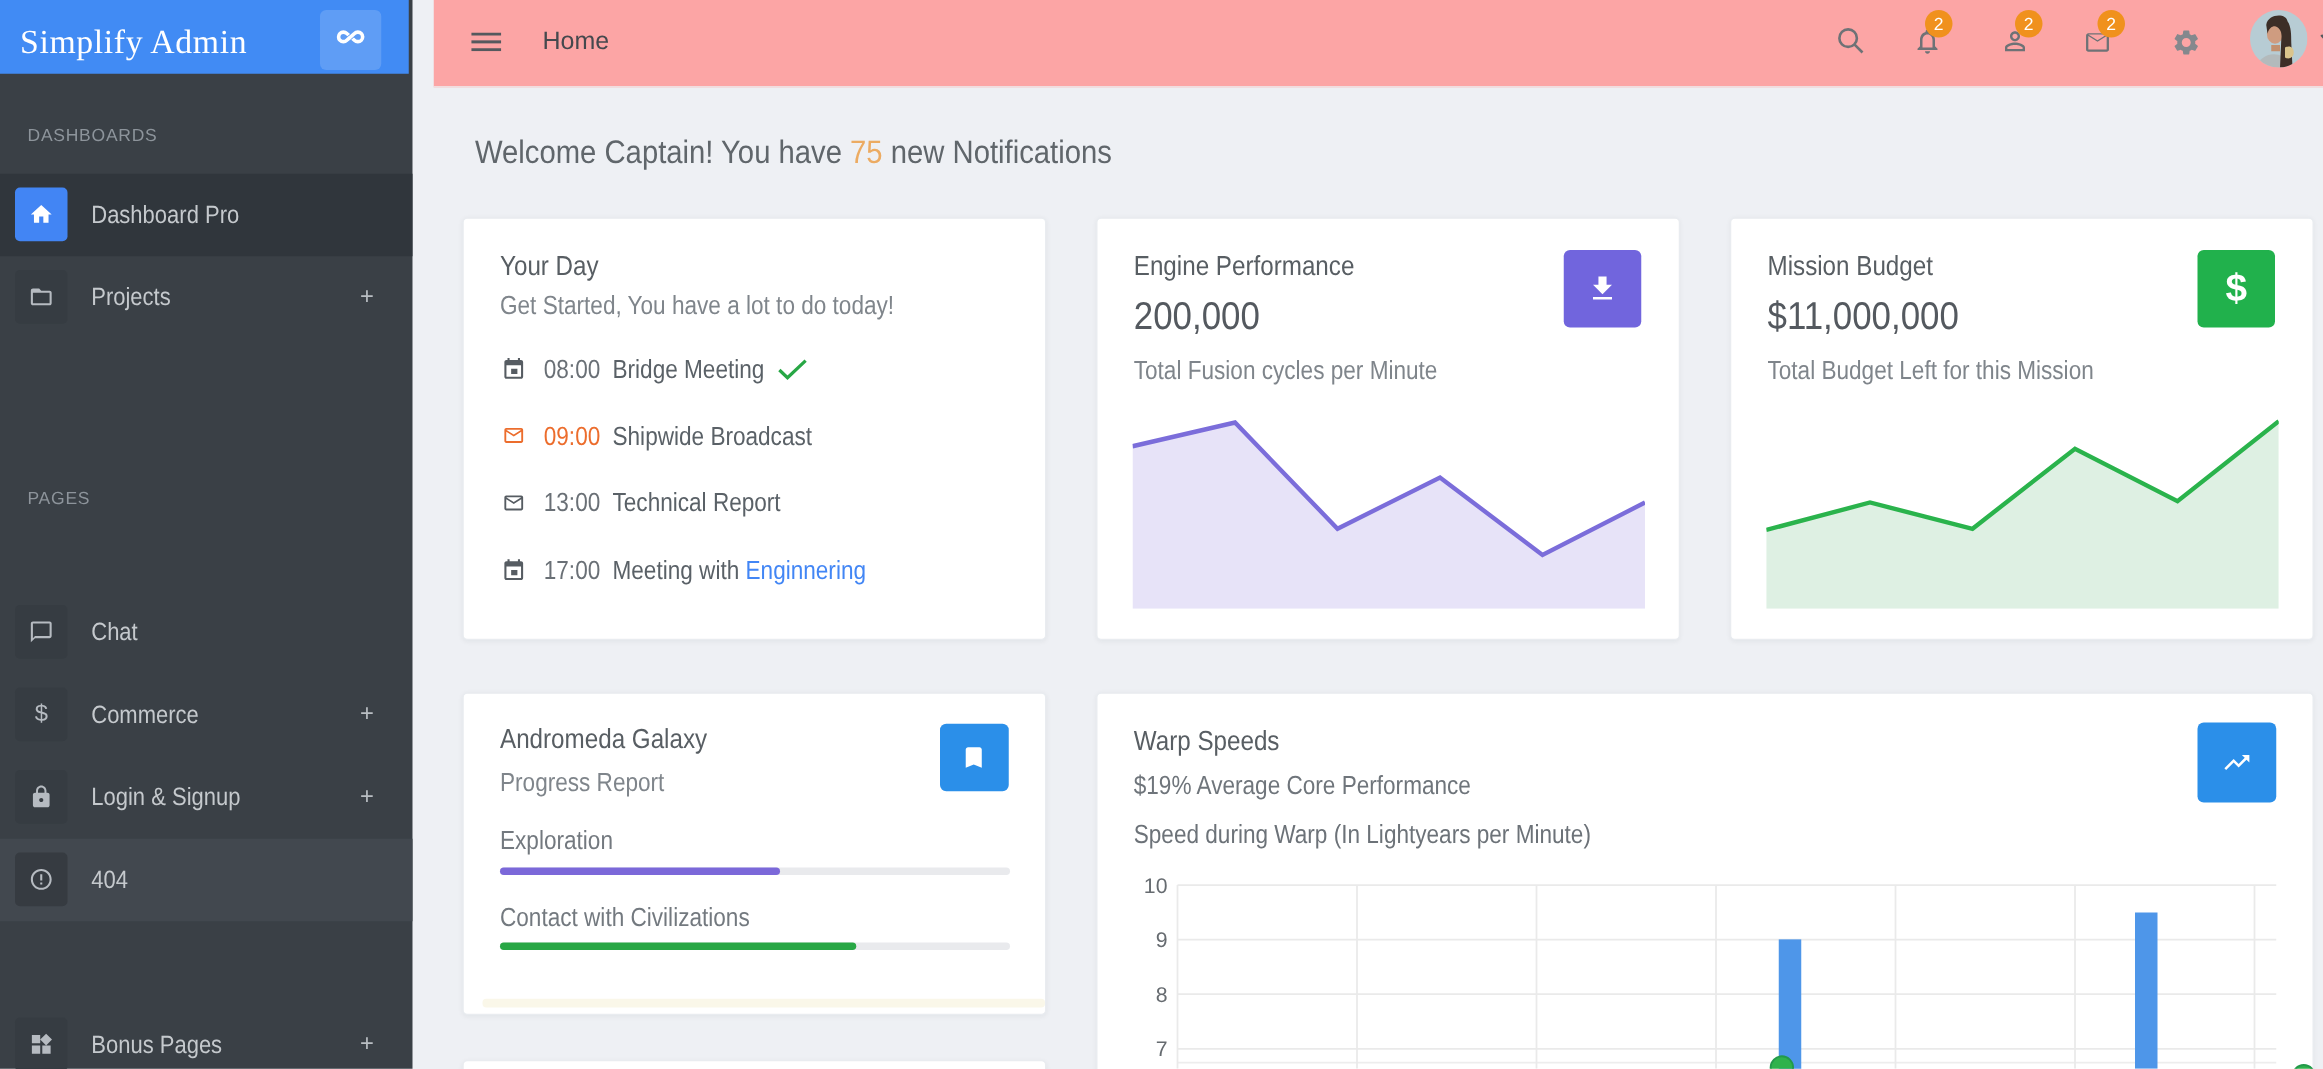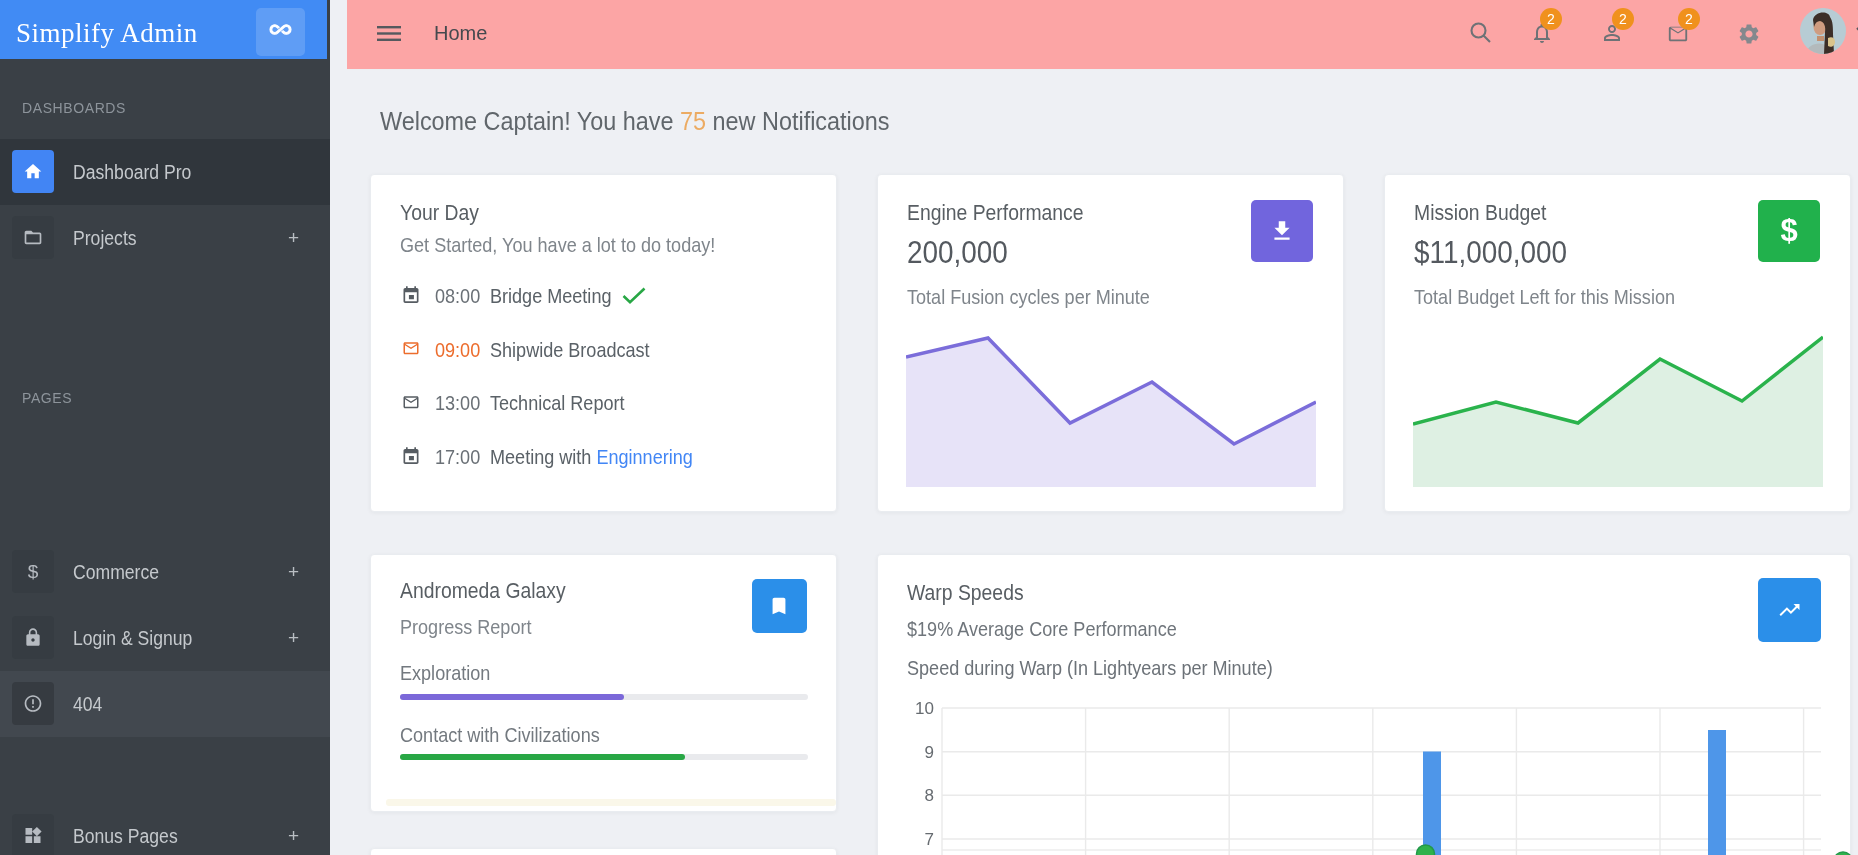--- a/index.html
+++ b/index.html
@@ -68,20 +68,28 @@
         <svg width="20" height="21" viewBox="0 0 24 24">
           <path fill="#b6bbc1" d="M10 4H4c-1.1 0-2 .9-2 2v12c0 1.1.9 2 2 2h16c1.1 0 2-.9 2-2V8c0-1.1-.9-2-2-2h-8l-2-2zm10 14H4V8h16v10z"></path>
         </svg>
       </div>
     <div class="lbl">Projects</div>
       <div class="plus">+</div>
   </div>
 
   <div class="sec-label" style="top:366px;margin-top:24px;">PAGES</div>
 
+  <div class="sitem" style="top:473px;">
+    <div class="tile">
+        <svg width="20" height="21" viewBox="0 0 24 24">
+          <path fill="#b6bbc1" d="M20 2H4c-1.1 0-2 .9-2 2v18l4-4h14c1.1 0 2-.9 2-2V4c0-1.1-.9-2-2-2zm0 14H6l-2 2V4h16v12z"></path>
+        </svg>
+      </div>
+    <div class="lbl">Chat</div>
+  </div>
   <div class="sitem" style="top:539px;">
     <div class="tile">
         <div class="dollar">$</div>
       </div>
     <div class="lbl">Commerce</div>
       <div class="plus">+</div>
   </div>
   <div class="sitem" style="top:605px;">
     <div class="tile">
         <svg width="20" height="21" viewBox="0 0 24 24">

